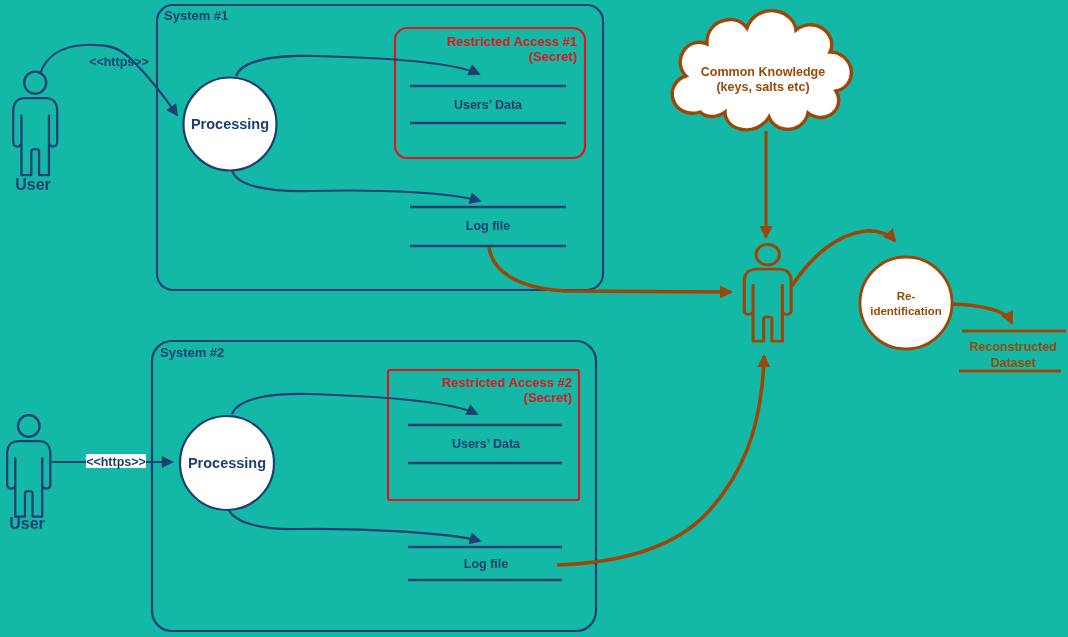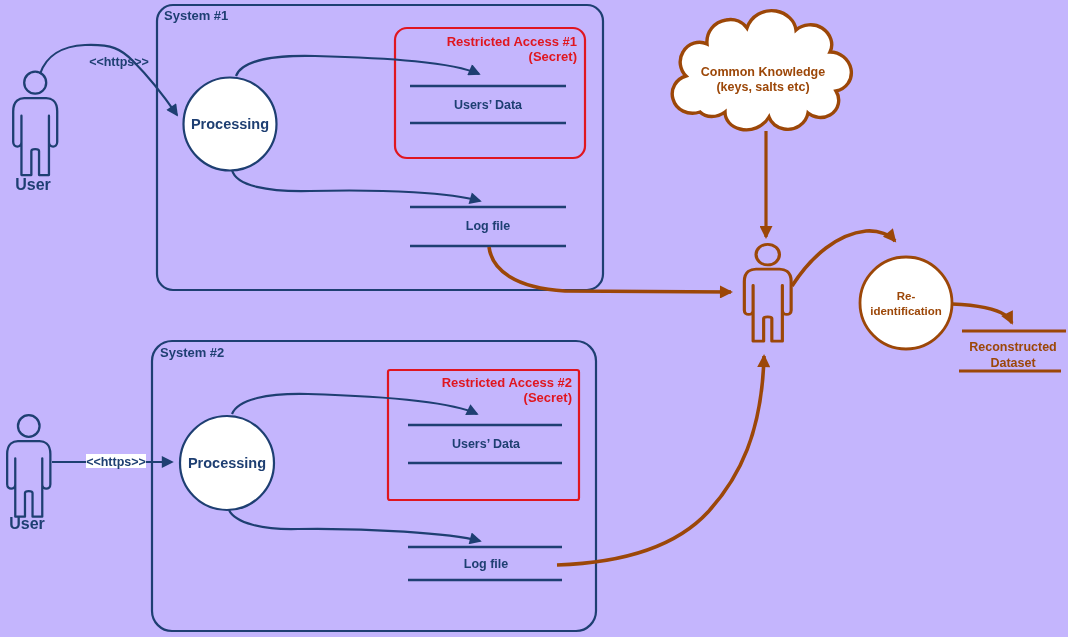--- a/index.html
+++ b/index.html
@@ -1,16 +1,16 @@
 <!DOCTYPE html>
 <html><head>
 <meta charset="utf-8">
 <style>
   html,body{margin:0;padding:0;background:#ffffff;}
-  .canvas{position:relative;width:1068px;height:637px;background:#c4b5fd;overflow:hidden;}
+  .canvas{position:relative;width:1068px;height:637px;background:#14b8a6;overflow:hidden;}
   svg{display:block;}
   text{font-family:"Liberation Sans",sans-serif;font-weight:bold;}
   .t-navy{fill:#1e3f72;}
   .t-red{fill:#e0161f;}
   .t-brown{fill:#9c4708;}
   .fs11{font-size:11.5px;}
   .fs12{font-size:12.5px;}
   .fs13{font-size:13px;}
   .fs14{font-size:14.5px;}
   .fs16{font-size:16px;}

